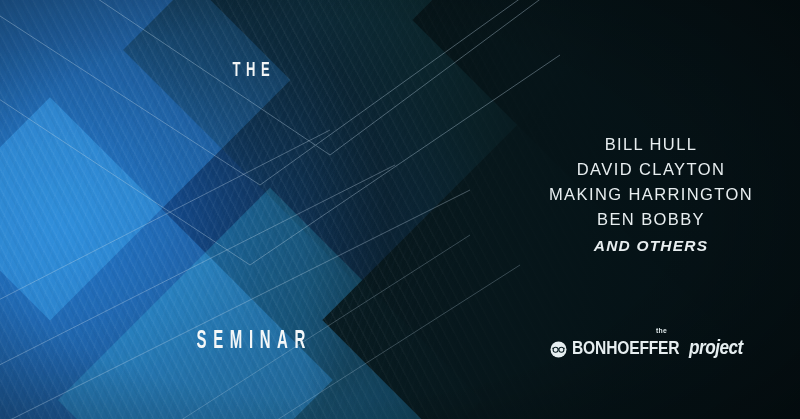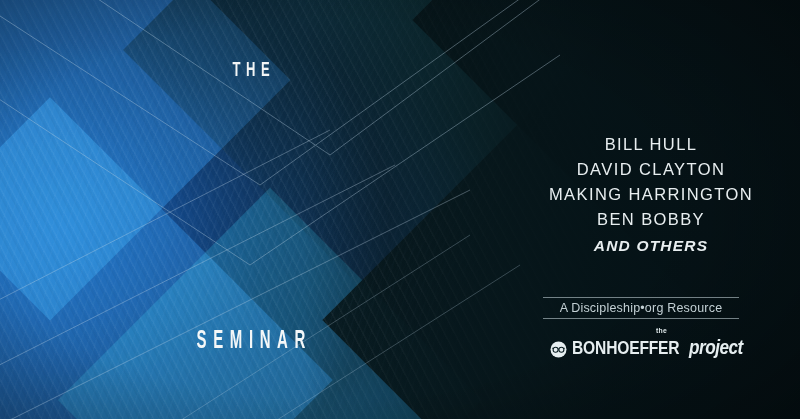--- a/index.html
+++ b/index.html
@@ -364,23 +364,20 @@
     <div class="right-col">
 
       <div class="speakers">
         <div class="speaker">BILL HULL</div>
         <div class="speaker">DAVID CLAYTON</div>
         <div class="speaker">MAKING HARRINGTON</div>
         <div class="speaker">BEN BOBBY</div>
         <div class="speaker others">AND OTHERS</div>
       </div>
 
-      <div class="resource">
-        <div class="resource-text">A Discipleship•org Resource</div>
-      </div>
 
       <div class="logo">
         <div class="logo-icon">
           <svg width="17" height="17" viewBox="0 0 17 17" xmlns="http://www.w3.org/2000/svg">
             <circle cx="8.5" cy="8.5" r="8" fill="#e6eef0"></circle>
             <circle cx="5.6" cy="8.8" r="2.5" fill="none" stroke="#0a1d22" stroke-width="1.1"></circle>
             <circle cx="11.4" cy="8.8" r="2.5" fill="none" stroke="#0a1d22" stroke-width="1.1"></circle>
             <path d="M8.1 8.5 q0.4 -0.7 0.8 0" fill="none" stroke="#0a1d22" stroke-width="1"></path>
             <path d="M2.2 7.6 q0.7 -0.8 1.1 -0.2" fill="none" stroke="#0a1d22" stroke-width="1"></path>
             <path d="M14.8 7.6 q-0.7 -0.8 -1.1 -0.2" fill="none" stroke="#0a1d22" stroke-width="1"></path>

